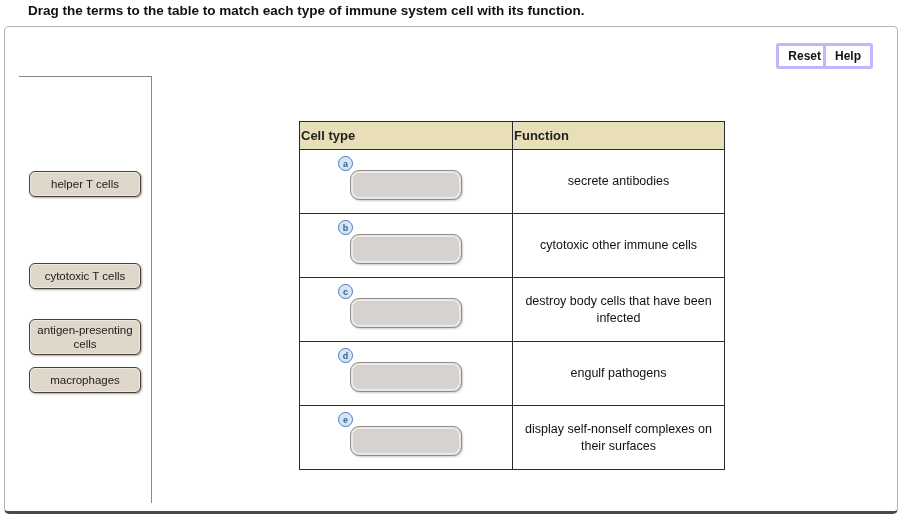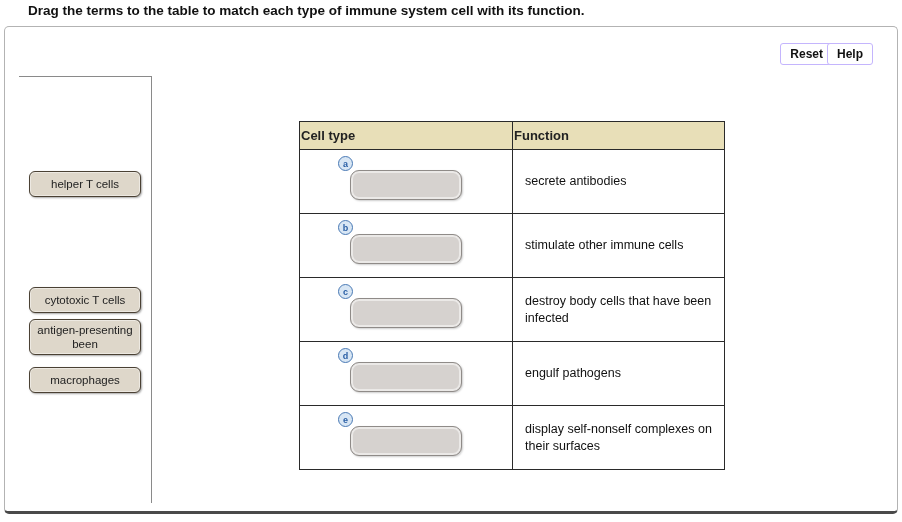--- a/index.html
+++ b/index.html
@@ -15,21 +15,21 @@
 
   .panel {
     position:absolute; left:4px; top:26px; width:892px; height:484px;
     border:1px solid #b3b3b3; border-bottom:3px solid #4a4a4a;
     border-radius:5px; background:#fff;
   }
 
   .btn {
     position:absolute; top:16px; padding:3px 9px;
     font-size:12px; font-weight:bold; color:#111;
-    border:1px solid #c4b5fd; border-radius:3px; background:#fff;
+    border:3px solid #c4b5fd; border-radius:3px; background:#fff;
     font-family:"Liberation Sans", sans-serif; cursor:pointer;
   }
   .btn-reset { right:64px; }
   .btn-help  { right:24px; }
 
   .tray-border {
     position:absolute; left:14px; top:49px; width:132px; height:426px;
     border-top:1px solid #8a8a8a; border-right:1px solid #8a8a8a;
   }
 
@@ -38,21 +38,21 @@
     display:flex; align-items:center; justify-content:center;
     text-align:center; font-size:11.5px; line-height:1.25; color:#222;
     background:var(--chip-bg,#ded7ca);
     border:1px solid #4a4134; border-radius:6px;
     box-shadow:1px 1px 2px rgba(0,0,0,.35), inset 0 0 0 1px rgba(255,255,255,.45);
     padding:2px 4px; box-sizing:border-box; cursor:grab;
   }
   .chip.highlight { background:var(--chip-highlight-bg,#e4c765); }
   .chip-1 { top:144px; }
   .chip-2 { top:210px; }
-  .chip-3 { top:260px; }
+  .chip-3 { top:236px; }
   .chip-4 { top:292px; min-height:36px; }
   .chip-5 { top:340px; }
 
   table.match-table {
     position:absolute; left:294px; top:94px; width:419px;
     border-collapse:collapse; table-layout:fixed;
   }
   .match-table th, .match-table td { border:1px solid #2a2a2a; }
   .match-table th {
     height:25px; font-size:13px; font-weight:bold; color:#222;
@@ -70,21 +70,21 @@
     display:flex; align-items:center; justify-content:center;
   }
   .dropzone {
     width:112px; height:30px; margin:19px auto 0; box-sizing:border-box;
     background:var(--dropzone-bg,#d6d2cf);
     border:1px solid #8f8b88; border-radius:9px;
     box-shadow:inset 0 0 0 2px rgba(255,255,255,.5), 1px 1px 2px rgba(0,0,0,.2);
     cursor:pointer;
   }
   td.function-cell {
-    font-size:12.5px; color:#111;
+    text-align:center; font-size:12.5px; color:#111;
     padding:4px 12px; line-height:1.3;
   }
 </style>
 </head>
 <body>
 
 <div class="page-title">Drag the terms to the table to match each type of immune system cell with its function.</div>
 
 <div class="panel">
 
@@ -93,21 +93,21 @@
 
   <div class="tray-border"></div>
 
   <div class="chip chip-1">
     <span>helper T cells</span>
   </div>
   <div class="chip chip-3">
     <span>cytotoxic T cells</span>
   </div>
   <div class="chip chip-4">
-    <span>antigen-presenting been</span>
+    <span>antigen-presenting cells</span>
   </div>
   <div class="chip chip-5">
     <span>macrophages</span>
   </div>
 
   <table class="match-table">
     <thead>
       <tr>
         <th class="col-celltype">Cell type</th>
         <th class="col-function">Function</th>
@@ -119,21 +119,21 @@
           <span class="letter-badge">a</span>
           <div class="dropzone"></div>
         </td>
         <td class="function-cell">secrete antibodies</td>
       </tr>
       <tr>
         <td class="celltype-cell">
           <span class="letter-badge">b</span>
           <div class="dropzone"></div>
         </td>
-        <td class="function-cell">stimulate other immune cells</td>
+        <td class="function-cell">cytotoxic other immune cells</td>
       </tr>
       <tr>
         <td class="celltype-cell">
           <span class="letter-badge">c</span>
           <div class="dropzone"></div>
         </td>
         <td class="function-cell">destroy body cells that have been infected</td>
       </tr>
       <tr>
         <td class="celltype-cell">

